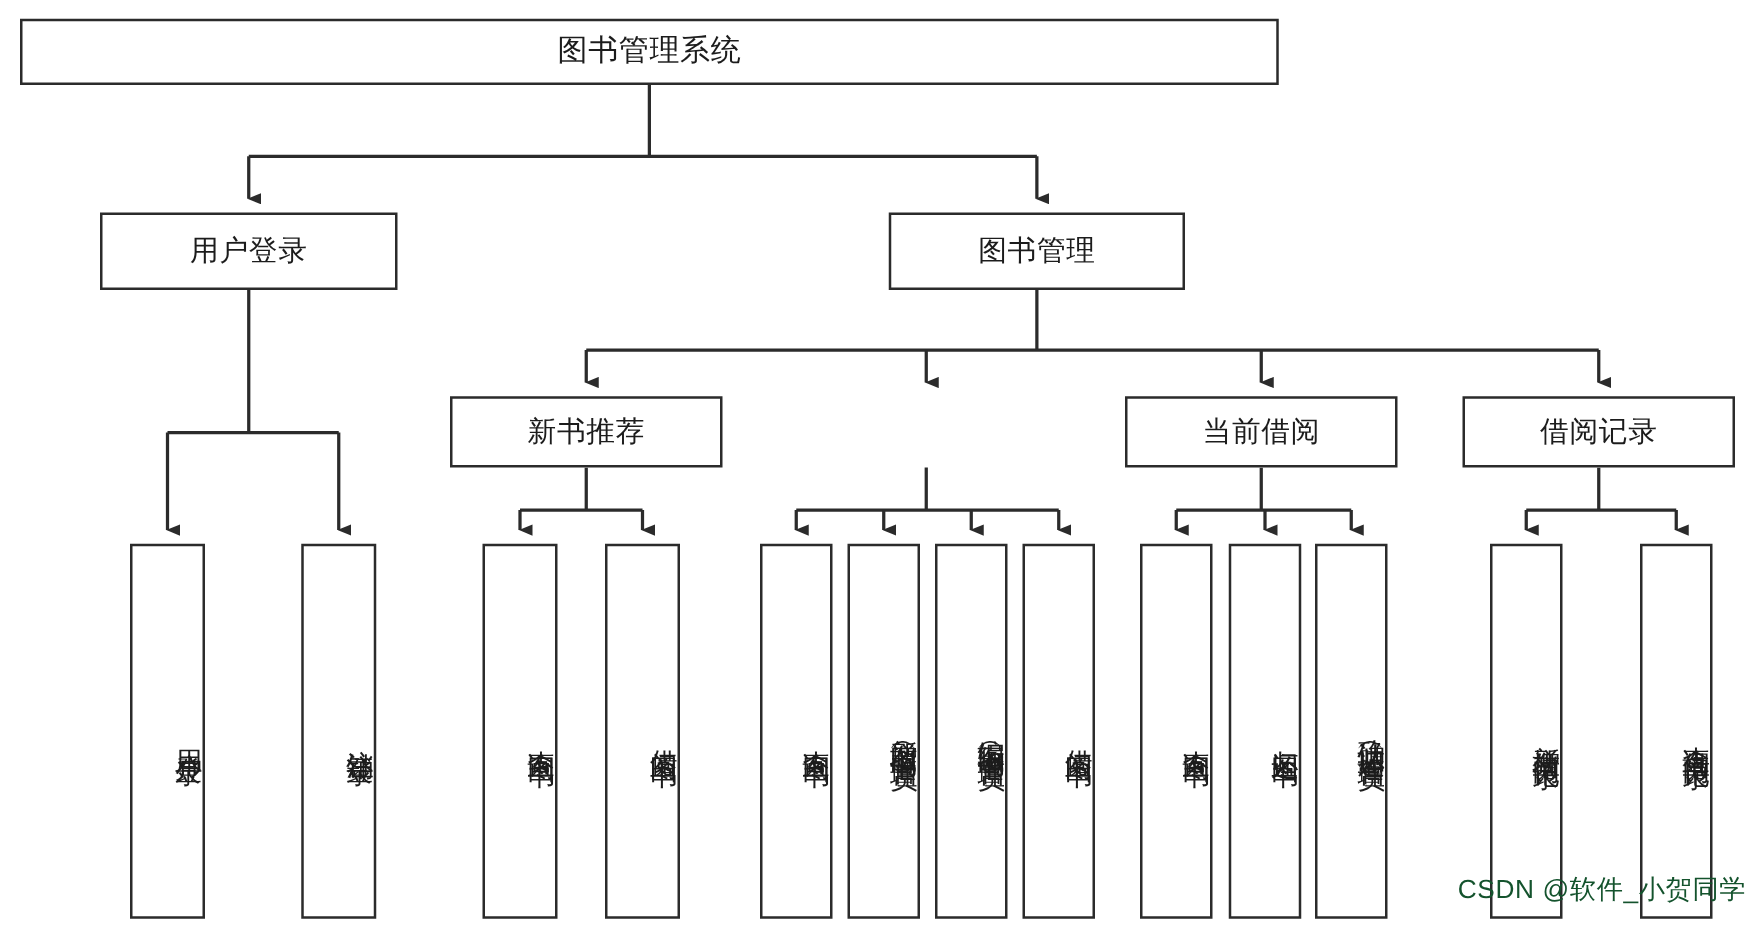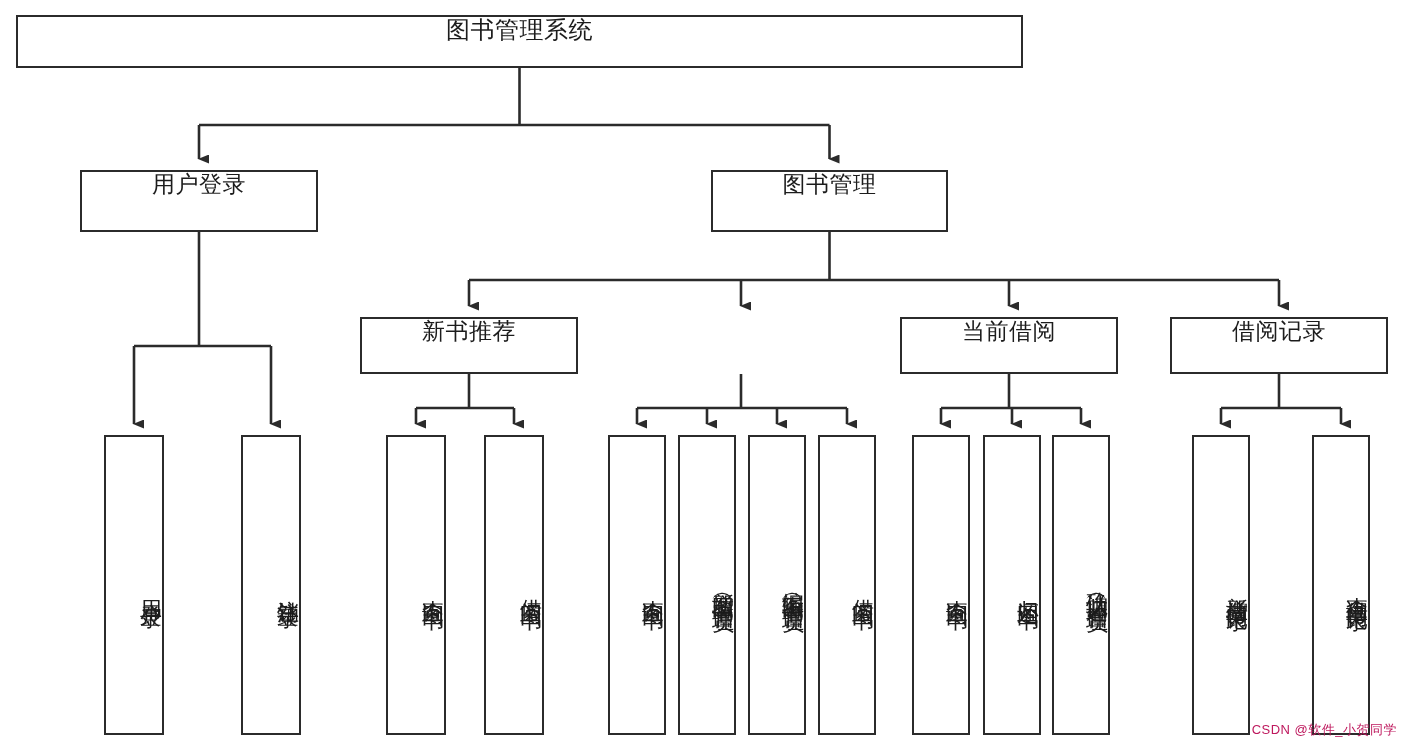--- a/index.html
+++ b/index.html
@@ -26,21 +26,21 @@
     width: 1405px;
     height: 747px;
     pointer-events: none;
   }
   .node {
     position: absolute;
     box-sizing: border-box;
     background: #ffffff;
     border: 2.5px solid #2b2b2b;
     display: flex;
-    align-items: flex-start;
+    align-items: center;
     justify-content: center;
     color: #1c1c1c;
   }
   .node-h {
     font-size: 23px;
     letter-spacing: 0.5px;
     line-height: 1.1;
   }
   .node-root {
     font-size: 24px;
@@ -59,23 +59,23 @@
     writing-mode: vertical-rl;
     text-orientation: upright;
     display: block;
   }
   .node-v.tall-text {
     padding-top: 4px;
   }
   .watermark {
     position: absolute;
     right: 8px;
-    bottom: 8px;
-    font-size: 13px;
-    color: #be185d;
+    bottom: 22px;
+    font-size: 21px;
+    color: #14532d;
     letter-spacing: 0.5px;
     white-space: nowrap;
   }
 </style>
 </head>
 <body>
 
 <div id="diagram-root">
 
   <svg class="connectors" viewBox="0 0 1405 747">

